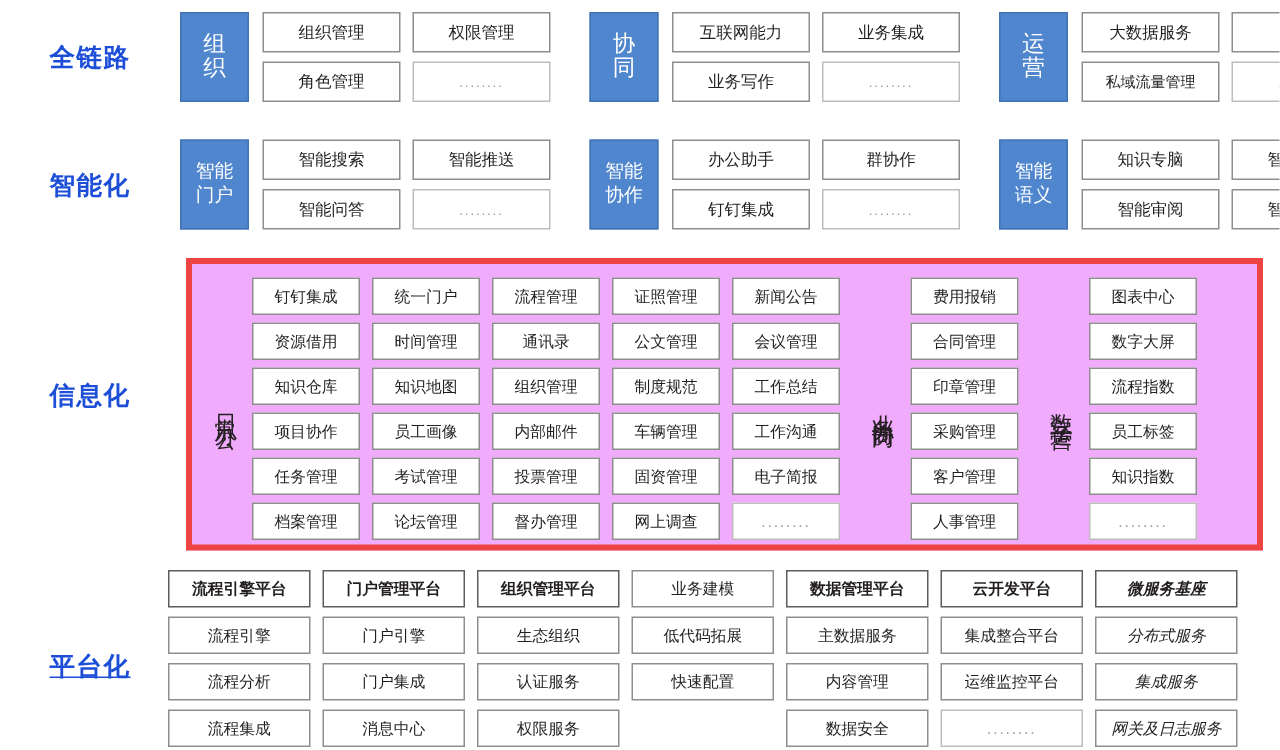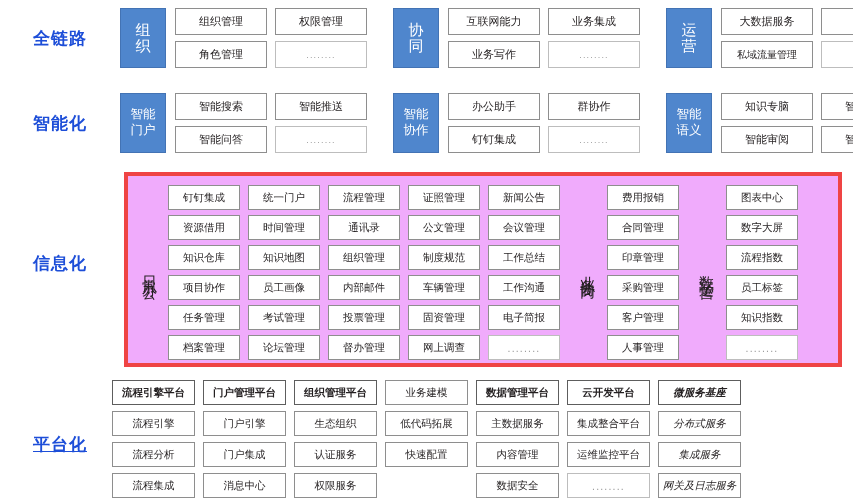--- a/index.html
+++ b/index.html
@@ -64,21 +64,21 @@
     font-size:15px;letter-spacing:3px;
     color:#231f20;
     display:flex;align-items:center;justify-content:center;
     white-space:nowrap;
   }
   .col{display:grid;grid-auto-rows:25px;gap:5px;}
   .col .cell{width:72px;font-size:10.5px;}
 
   
   .plat{display:grid;grid-auto-rows:25px;gap:6px;margin-right:8px;}
-  .plat .cell{width:83px;font-size:10.5px;}
+  .plat .cell{width:95px;font-size:10.5px;}
   .plat .head{font-weight:bold;border-color:#5d5d5d;border-width:1.2px;}
 </style>
 </head>
 <body>
 
 <div class="page">
 
   <div class="band" style="top:8px;">
     <div class="row-label band-label">全链路</div>
     <div class="band-body">

